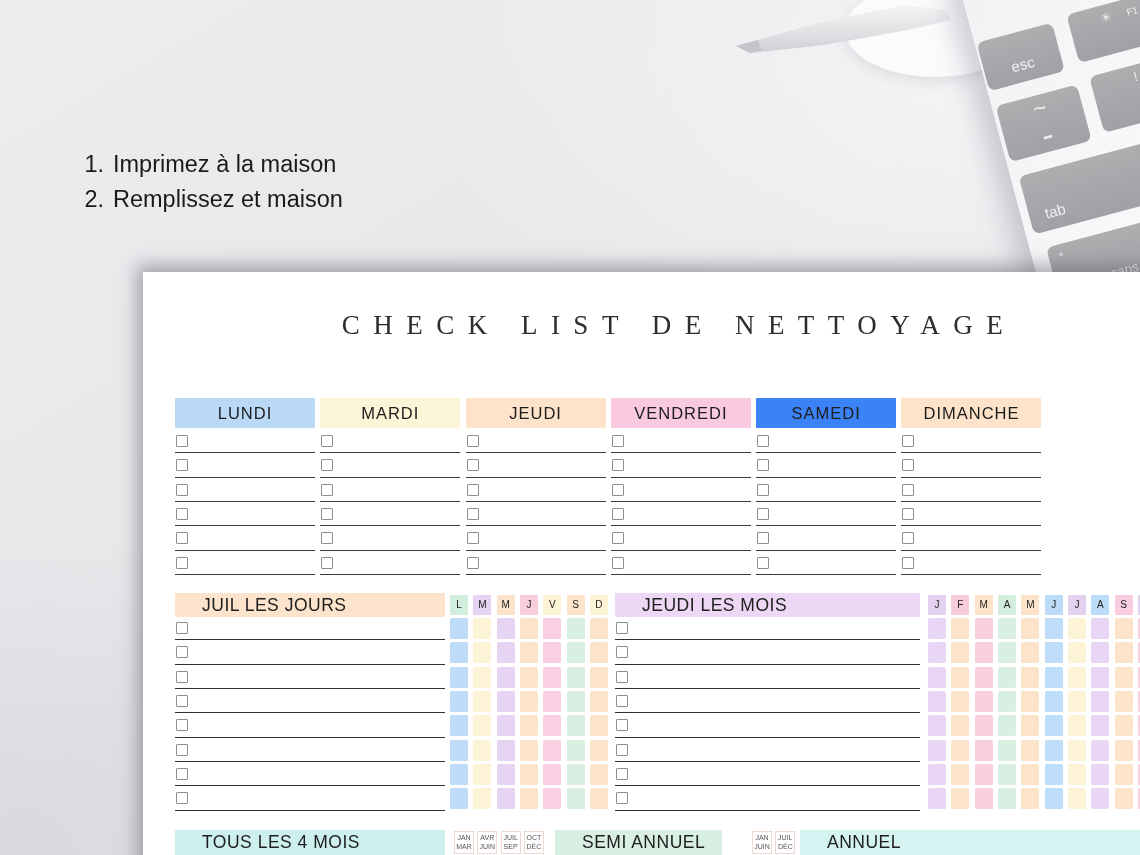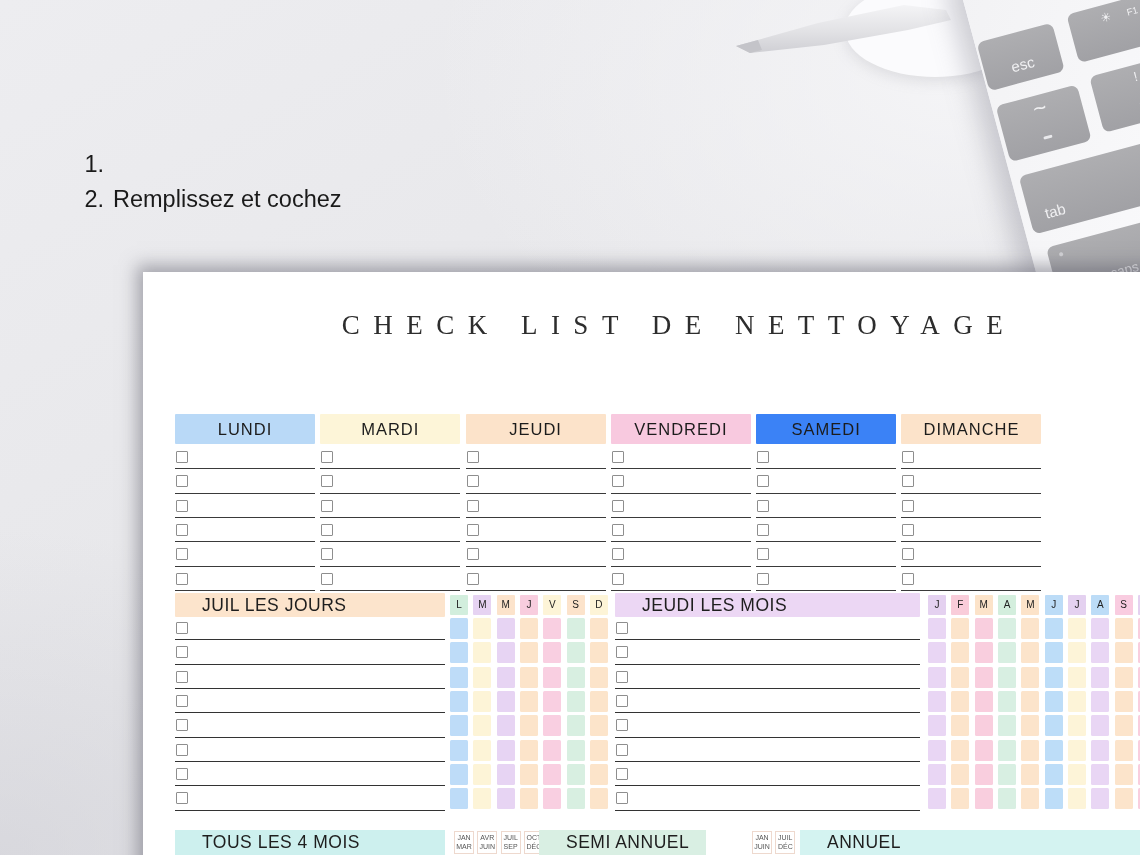--- a/index.html
+++ b/index.html
@@ -41,21 +41,21 @@
   .instructions{position:absolute;left:72px;top:147px;color:#1a1a1a;font-size:23.5px;}
   .instr-row{display:flex;line-height:35px;}
   .instr-num{width:32px;text-align:right;margin-right:9px;}
   
   .page{position:absolute;left:143px;top:272px;width:1072px;height:640px;background:#ffffff;
     box-shadow:-6px -7px 16px rgba(96,96,108,.5);}
   .doc-title{position:absolute;top:38px;left:0;width:100%;text-align:center;
     font-family:"Liberation Serif","DejaVu Serif",serif;font-size:27px;letter-spacing:13.5px;color:#2d2d2d;}
   
   .week-grid{position:absolute;left:32px;top:126px;display:flex;gap:5.3px;}
-  .day-col{width:140px;margin-top:16px;}
+  .day-col{width:140px;}
   .day-header{height:30px;line-height:30px;text-align:center;font-size:16.5px;letter-spacing:1px;color:#1c1c1c;border-radius:1px;}
   .day-rows{margin-top:1px;}
   .task-row{position:relative;height:24.33px;box-sizing:border-box;border-bottom:1.6px solid #3a3a3a;}
   .cbox{position:absolute;left:1px;top:6px;width:10px;height:10px;border:1.5px solid #8e8e8e;border-radius:1px;background:#fff;}
   
   .sec{position:absolute;top:321px;}
   .sec-jours{left:32px;}
   .sec-mois{left:472px;}
   .sec-header{height:24px;line-height:24px;padding-left:27px;box-sizing:border-box;
     font-size:17.5px;letter-spacing:.5px;color:#1e1e1e;border-radius:1px;}
@@ -70,21 +70,21 @@
   .sec-mois .sec-rows{width:305px;}
   .sec-rows .task-row{border-bottom:1.5px solid #333;}
   .cell-grid{position:absolute;top:25px;display:grid;grid-auto-rows:21px;row-gap:3.33px;column-gap:5.33px;}
   .sec-jours .cell-grid{left:275px;}
   .sec-mois .cell-grid{left:313px;}
   .gcell{width:18px;height:21px;border-radius:1.5px;}
   
   .bh{position:absolute;top:558px;height:25px;line-height:25px;padding-left:27px;box-sizing:border-box;
     font-size:17.5px;letter-spacing:.5px;color:#1e1e1e;}
   .bh0{left:32px;width:270px;}
-  .bh1{left:396px;width:167px;}
+  .bh1{left:412px;width:167px;}
   .bh2{left:657px;width:415px;}
   .pboxes{position:absolute;top:559px;display:flex;gap:3.3px;}
   .pb0{left:311px;}
   .pb1{left:609px;}
   .mini-box{width:20px;height:23px;box-sizing:border-box;border:1px solid #eed9ce;background:#fff;
     text-align:center;font-size:7px;line-height:8.5px;padding-top:2px;color:#555;}
   .mb-top,.mb-bottom{display:block;}
 </style>
 </head>
 <body>
@@ -123,24 +123,25 @@
         <span class="k-label k-left">tab</span>
       </div>
       <div class="key key-capslock">
         <span class="k-label k-caps">caps lock</span>
       </div>
     </div>
 
   <div class="instructions">
     <div class="instr-row">
       <span class="instr-num">1.</span>
+      <span>Imprimez à la maison</span>
     </div>
     <div class="instr-row">
       <span class="instr-num">2.</span>
-      <span>Remplissez et cochez</span>
+      <span>Remplissez et maison</span>
     </div>
   </div>
 
   <div class="page">
     <div class="doc-title">CHECK LIST DE NETTOYAGE</div>
 
     <div class="week-grid">
         <div class="day-col">
           <div class="day-header" style="background: rgb(185, 217, 247);">LUNDI</div>
           <div class="day-rows">

